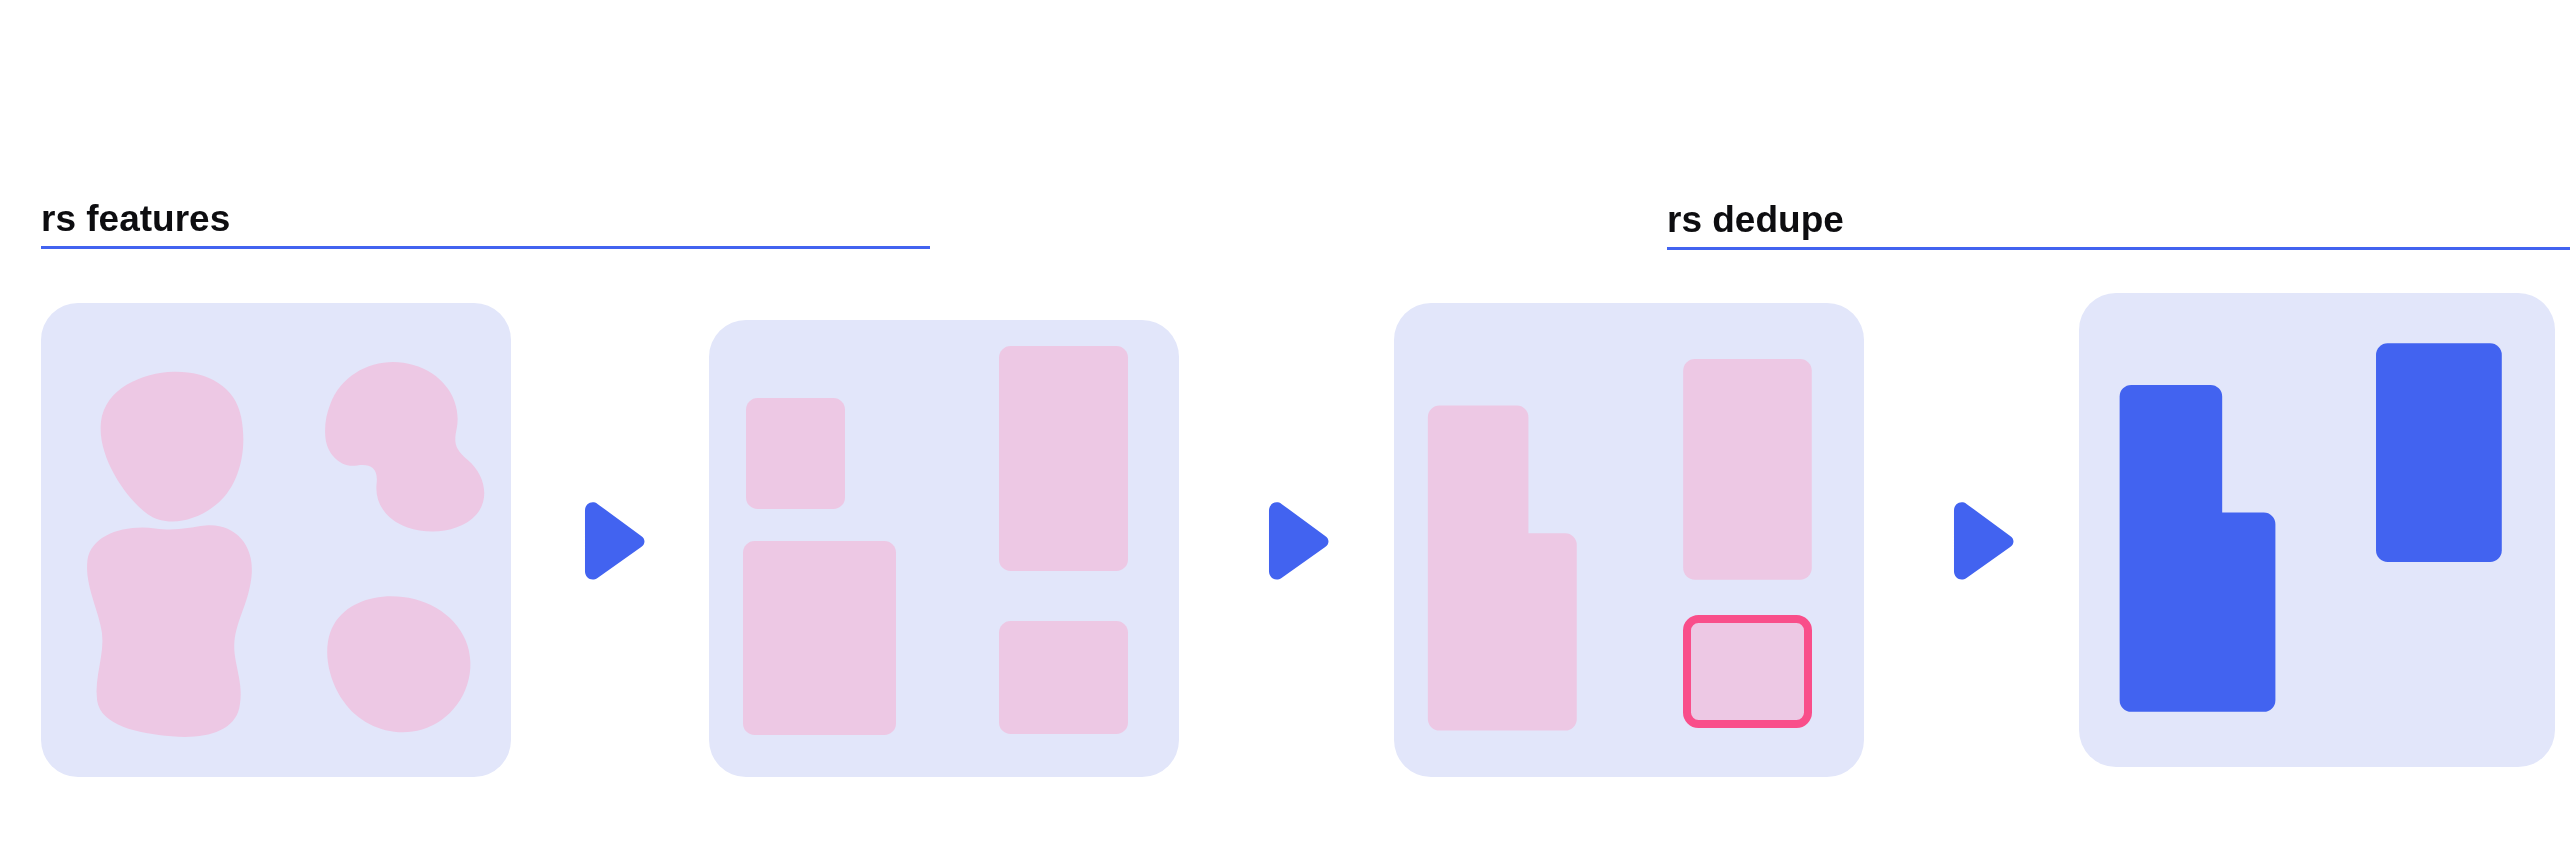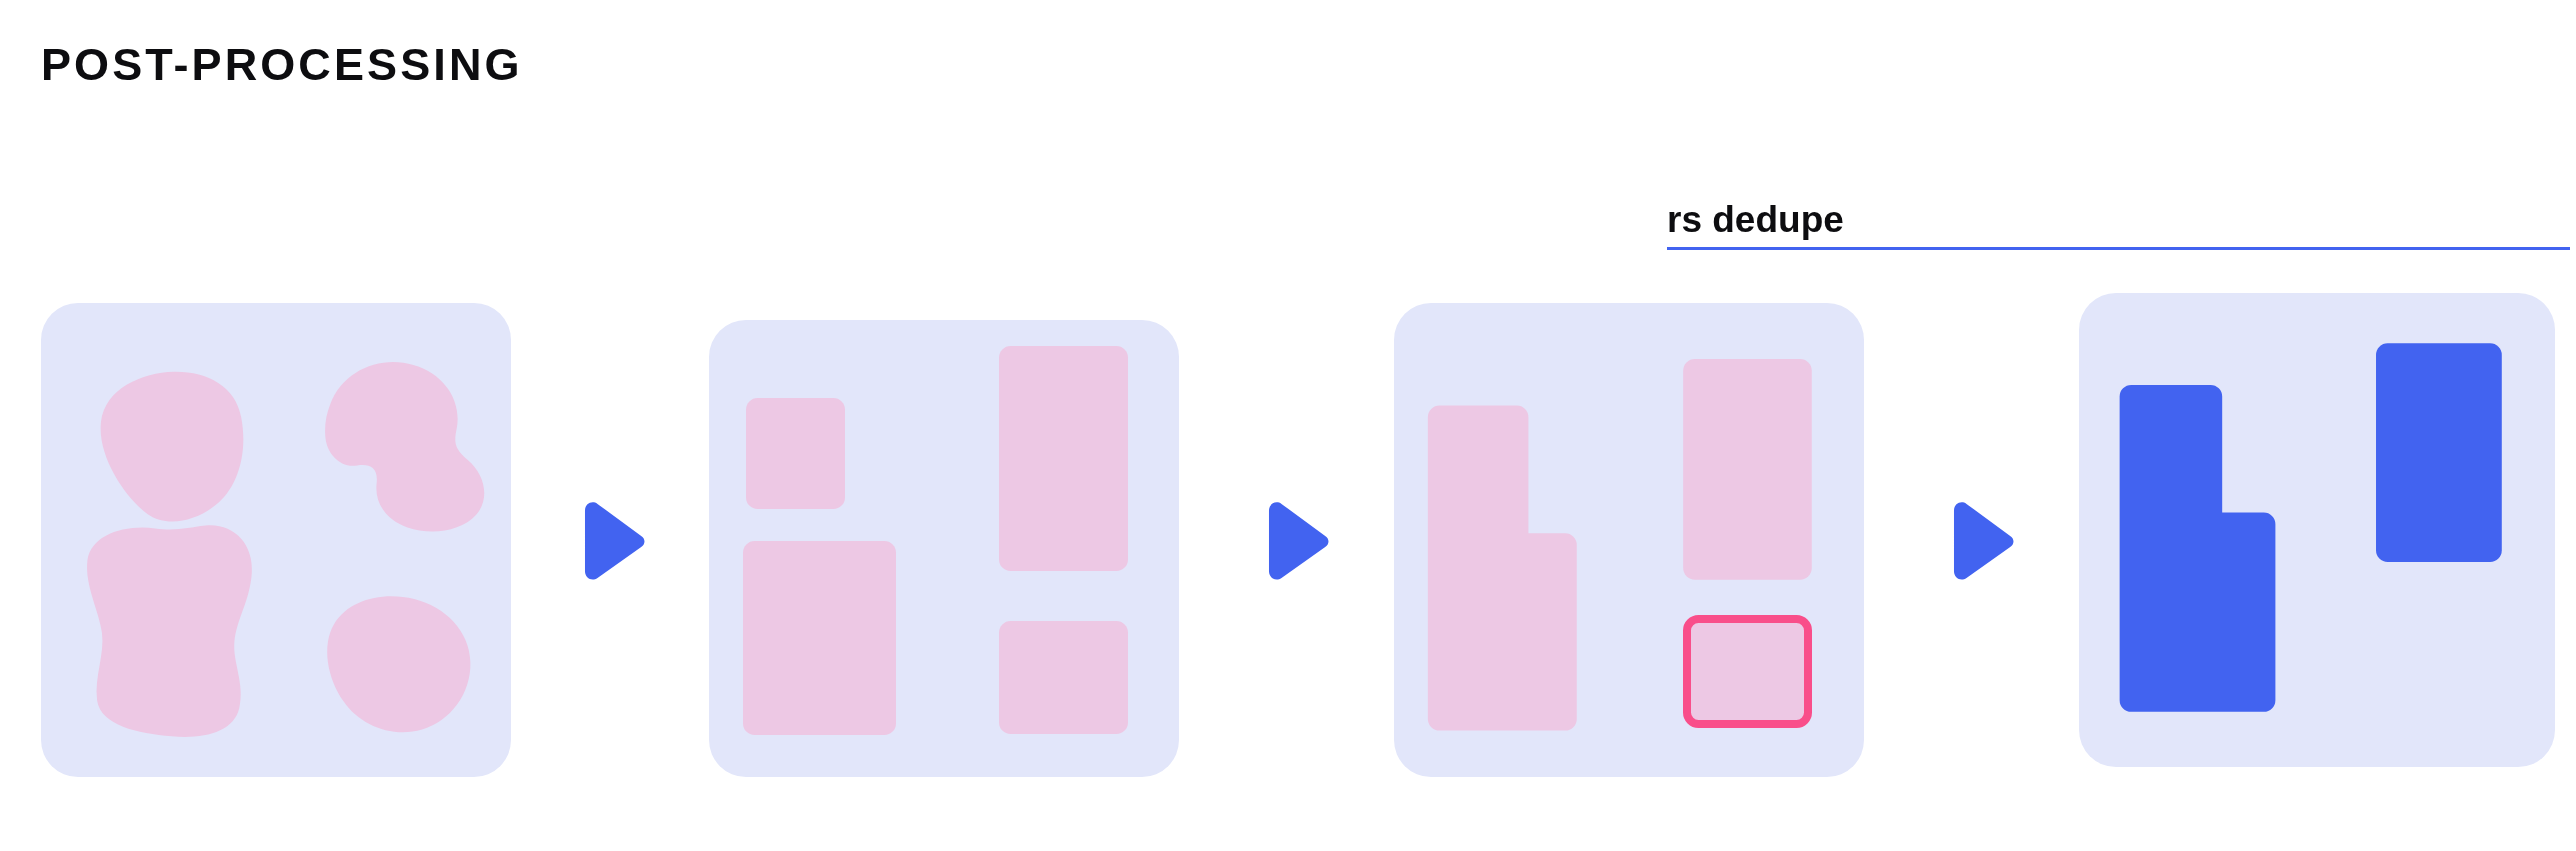--- a/index.html
+++ b/index.html
@@ -86,22 +86,25 @@
   .rect.dupe {
     border: 8.7px solid #f94e8a;
     box-sizing: border-box;
   }
 </style>
 </head>
 <body>
 
 <div id="page">
 
-  <div class="page-title">POST-PROCESSING</div>
 
+  <div class="step-head" style="left:41px; top:172px; width:889px; height:77px;">
+    <span class="step-label">rs features</span>
+    <span class="step-rule"></span>
+  </div>
 
 
   <div class="step-head" style="left:1667px; top:157px; width:903px; height:93px;text-align:right;">
     <span class="step-label">rs dedupe</span>
     <span class="step-rule"></span>
   </div>
 
   <div class="panel" style="left:41px; top:303px; width:470px; height:474px;">
     <svg class="panel-canvas" viewBox="0 0 486 490" preserveAspectRatio="none">
       <path fill="#edc8e4" d="M62 123 C66 88 105 72 137 71 C170 70 201 85 207 118 C214 154 204 188 184 206

